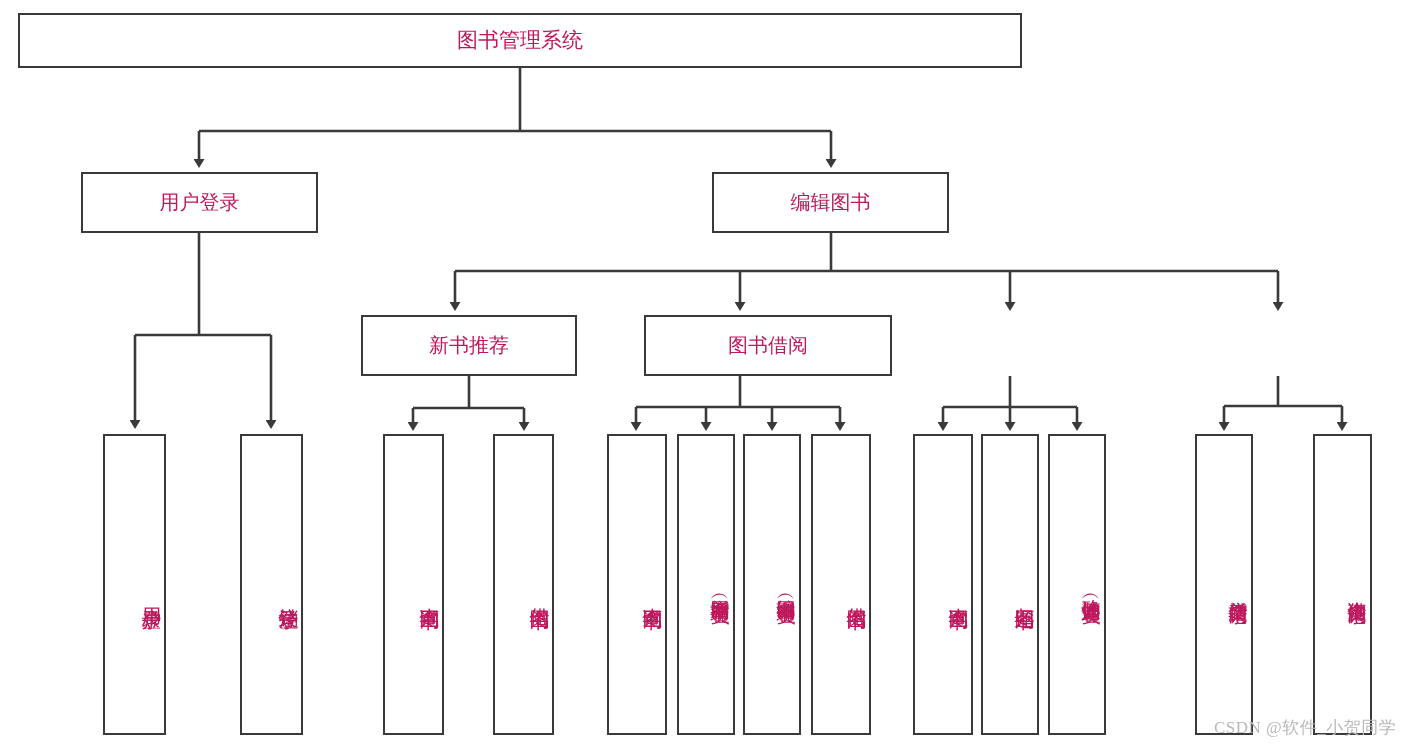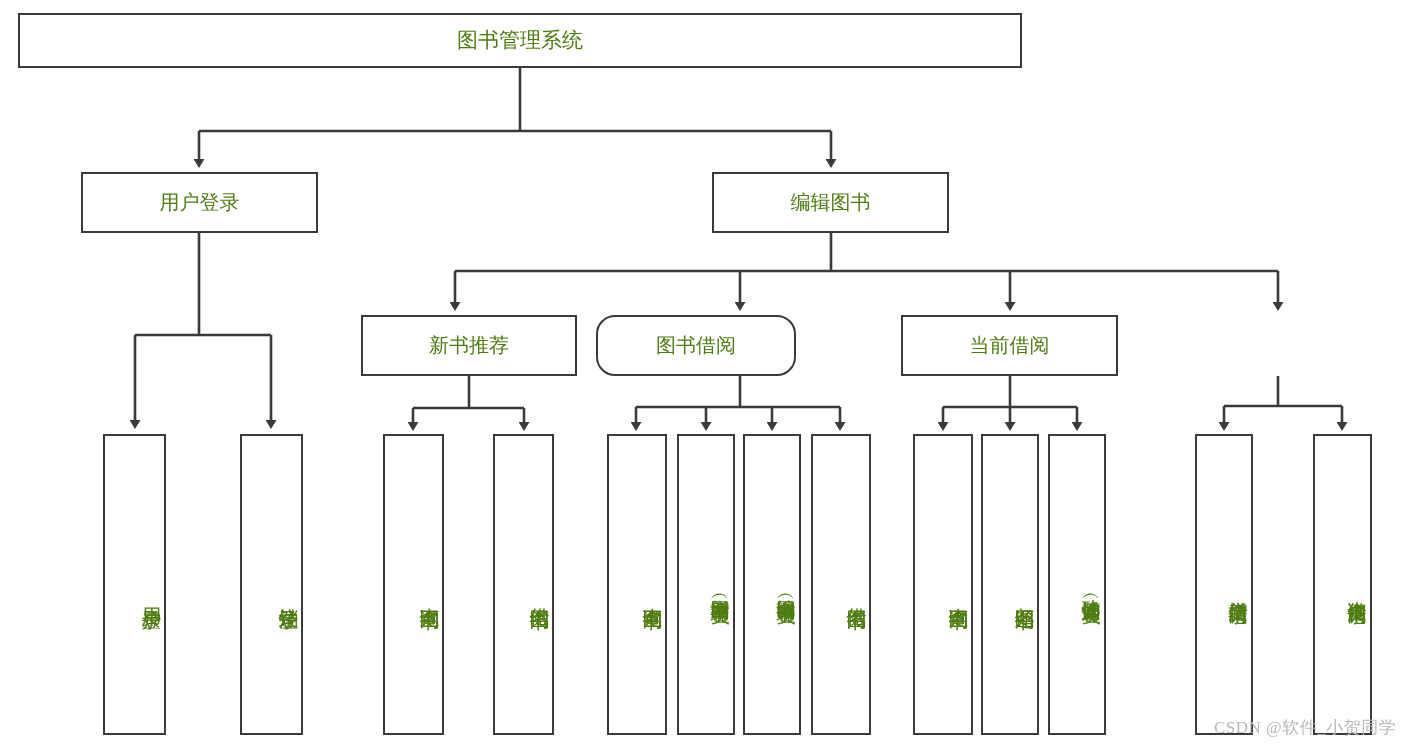--- a/index.html
+++ b/index.html
@@ -24,21 +24,21 @@
     top: 0;
     width: 1405px;
     height: 747px;
     pointer-events: none;
   }
   .node {
     position: absolute;
     box-sizing: border-box;
     background: #ffffff;
     border: 2px solid #3a3a3a;
-    color: #4d7c0f;
+    color: #be185d;
     display: flex;
     align-items: center;
     justify-content: center;
     text-align: center;
     line-height: 1.28;
     z-index: 2;
   }
   .node.root {
     font-size: 21px;
   }
@@ -126,22 +126,21 @@
       <path d="M1342,406 L1342,423" marker-end="url(#arrow)"></path>
     </g>
   </svg>
 
   <div class="node root" style="left:18px; top:13px; width:1004px; height:55px;">图书管理系统</div>
 
   <div class="node lvl2" style="left:81px; top:172px; width:237px; height:61px;">用户登录</div>
   <div class="node lvl2" style="left:712px; top:172px; width:237px; height:61px;">编辑图书</div>
 
   <div class="node lvl3" style="left:361px; top:315px; width:216px; height:61px;">新书推荐</div>
-  <div class="node lvl3" style="left:596px; top:315px; width:200px; height:61px;border-radius:19px;">图书借阅</div>
-  <div class="node lvl3" style="left:901px; top:315px; width:217px; height:61px;">当前借阅</div>
+  <div class="node lvl3" style="left:644px; top:315px; width:248px; height:61px;">图书借阅</div>
 
   <div class="node leaf" style="left:103px; top:434px; width:63px; height:301px;">用户登录</div>
   <div class="node leaf" style="left:240px; top:434px; width:63px; height:301px;">注销登录</div>
 
   <div class="node leaf" style="left:383px; top:434px; width:61px; height:301px;">查询图书</div>
   <div class="node leaf" style="left:493px; top:434px; width:61px; height:301px;">借阅图书</div>
 
   <div class="node leaf" style="left:607px; top:434px; width:60px; height:301px;">查询图书</div>
   <div class="node leaf tight" style="left:677px; top:434px; width:58px; height:301px;">新增图书（管理员）</div>
   <div class="node leaf tight" style="left:743px; top:434px; width:58px; height:301px;">编辑图书（管理员）</div>

